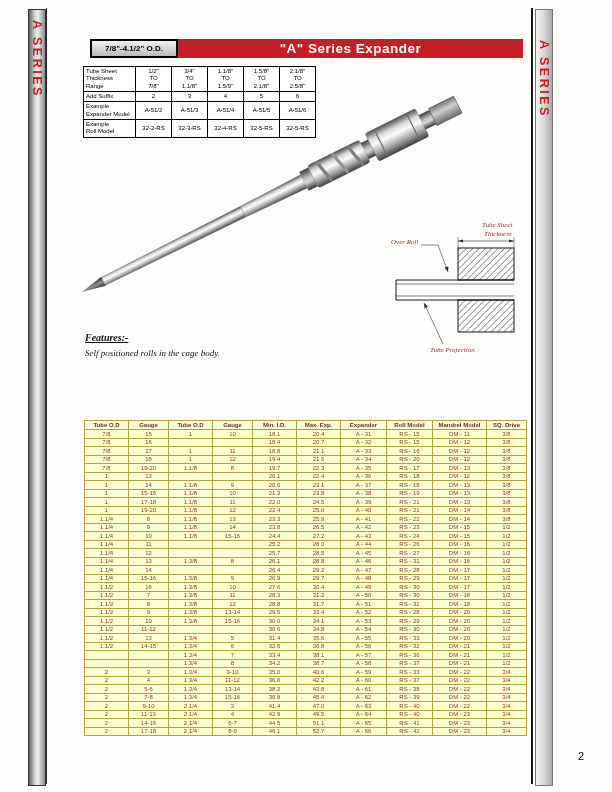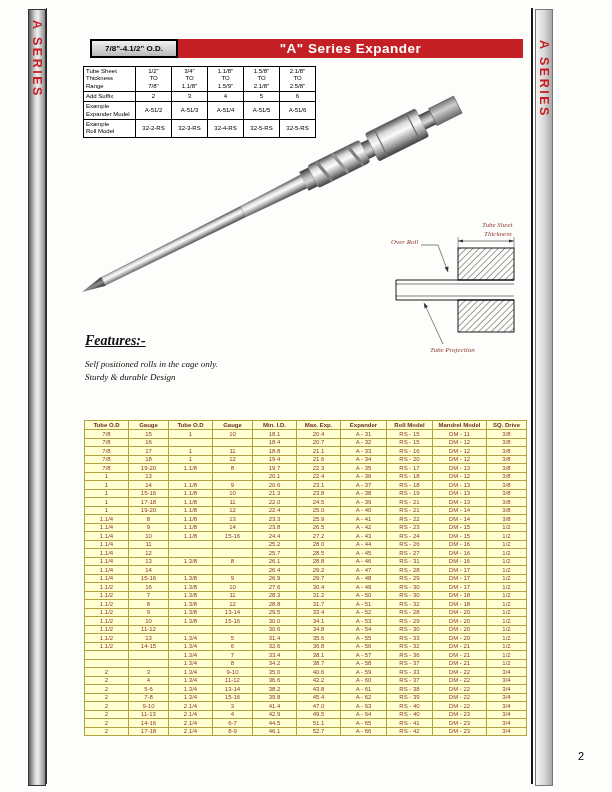--- a/index.html
+++ b/index.html
@@ -62,21 +62,21 @@
   .tool-svg { position:absolute; left:52px; top:86px; width:432px; height:226px; }
   .diagram-svg { position:absolute; left:388px; top:218px; width:140px; height:138px; }
   .dlabel { font:italic 7px "Liberation Serif", serif; fill:#8b3a2e; }
 
   .features {
     position:absolute; left:85px; top:331px; width:440px;
     font-family:"Liberation Serif", serif; font-style:italic; font-size:9px;
     color:#111; line-height:1.38;
   }
   .features-heading {
-    font-weight:bold; text-decoration:underline; font-size:14px; margin-bottom:8px;
+    font-weight:bold; text-decoration:underline; font-size:10px; margin-bottom:2px;
   }
 
   .main-table {
     position:absolute; left:84px; top:420px; border-collapse:collapse;
     table-layout:fixed; width:442px; font-size:6px;
     background:var(--tbg,#ffffd2); color:var(--ttext,#8b3a2e);
   }
   .main-table th, .main-table td {
     border:1px solid var(--tborder,#b3a144);
     padding:0.5px 1px; text-align:center; line-height:6.5px; overflow:hidden;
@@ -236,22 +236,21 @@
     <line x1="8" y1="78" x2="126" y2="78" stroke="#000" stroke-width="0.5"></line>
     <line x1="8" y1="62" x2="8" y2="82" stroke="#000" stroke-width="0.9"></line>
 
     <line x1="55" y1="126" x2="36" y2="85" stroke="#333" stroke-width="0.6"></line>
     <polygon points="36,85 36.5,90.5 40,88.5" fill="#333"></polygon>
   </svg>
 
   <div class="features">
     <div class="features-heading">Features:-</div>
     <div>
-        <div>Self positioned rolls in the cage only.</div>
-        <div>Sturdy &amp; durable Design</div>
+        <div>Self positioned rolls in the cage body.</div>
       </div>
   </div>
 
   <table class="main-table">
     <colgroup>
       <col style="width:44px">
         <col style="width:40px">
         <col style="width:44px">
         <col style="width:40px">
       <col style="width:44px">

